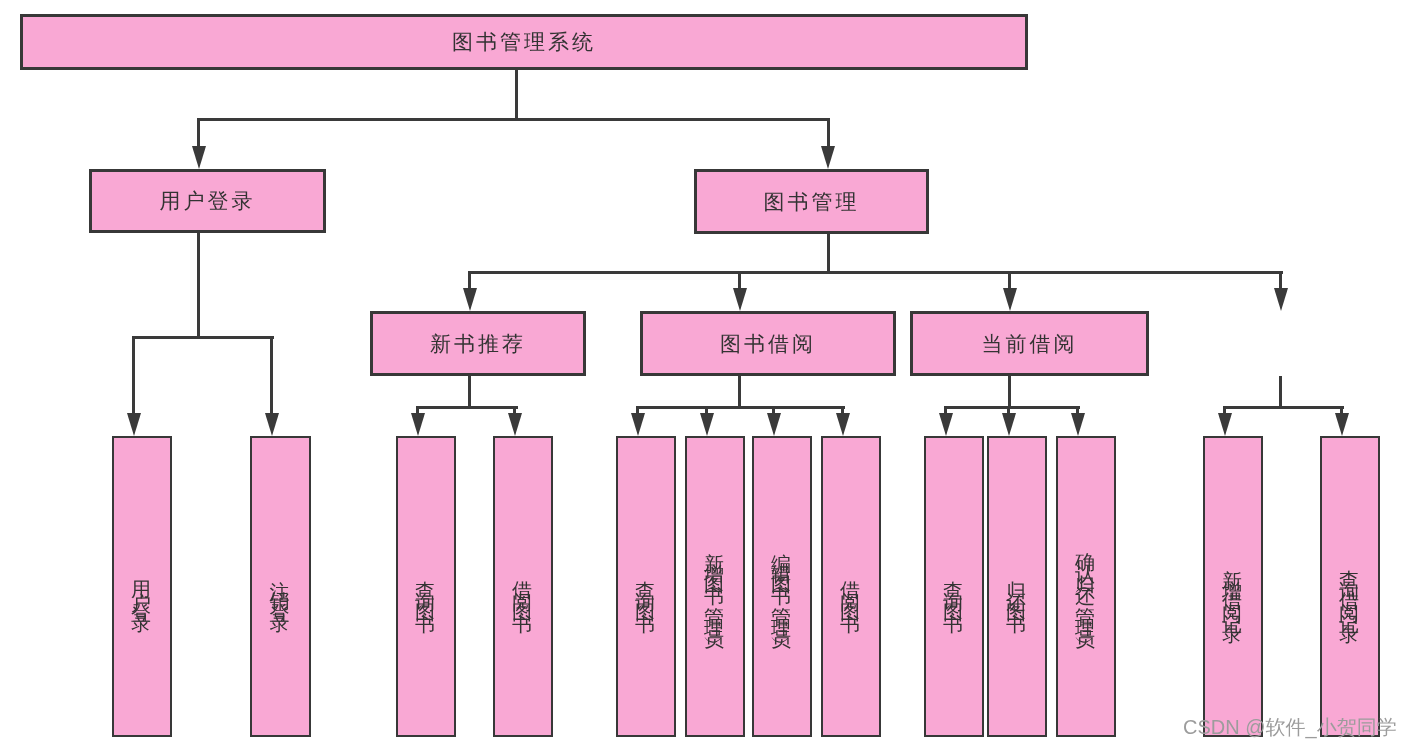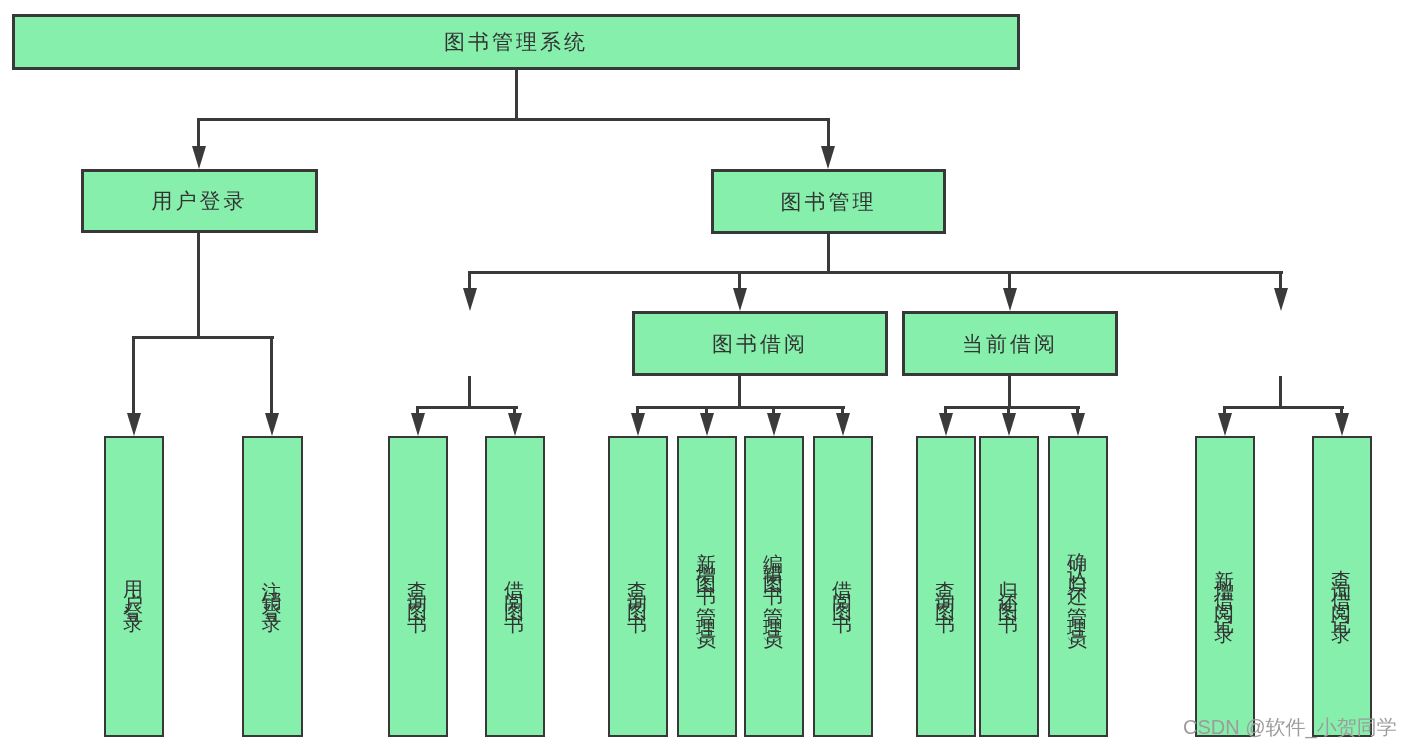--- a/index.html
+++ b/index.html
@@ -7,28 +7,29 @@
     position:relative;
     width:1405px;height:747px;
     background:#ffffff;
     font-family:"Liberation Sans","DejaVu Sans",sans-serif;
     overflow:hidden;
   }
   .box{
     position:absolute;
     box-sizing:border-box;
     border:3px solid #383838;
-    background:#86efac;
+    background:#f9a8d4;
     display:flex;
     align-items:center;
     justify-content:center;
     color:#333333;
     font-size:21px;
     letter-spacing:3px;
     white-space:nowrap;
+    margin-left:8px;
   }
   .leaf{
     border-width:2px;
     writing-mode:vertical-lr;
     text-orientation:mixed;
     font-size:20px;
     letter-spacing:11px;
     white-space:normal;
   }
   .hline,.vline{
@@ -61,42 +62,43 @@
   <div class="box" style="left:12px;top:14px;width:1008px;height:56px">图书管理系统</div>
 
   <div class="vline" style="left:515px;top:70px;height:48px"></div>
   <div class="hline" style="left:197px;top:118px;width:633px"></div>
   <div class="vline" style="left:197px;top:118px;height:29px"></div>
   <div class="arrow" style="left:192px;top:146px"></div>
   <div class="vline" style="left:827px;top:118px;height:29px"></div>
   <div class="arrow" style="left:821px;top:146px"></div>
 
   <div class="box" style="left:81px;top:169px;width:237px;height:64px">用户登录</div>
-  <div class="box" style="left:711px;top:169px;width:235px;height:65px">图书管理</div>
+  <div class="box" style="left:686px;top:169px;width:235px;height:65px">图书管理</div>
 
   <div class="vline" style="left:197px;top:233px;height:104px"></div>
   <div class="hline" style="left:132px;top:336px;width:142px"></div>
   <div class="vline" style="left:132px;top:336px;height:78px"></div>
   <div class="arrow" style="left:127px;top:413px"></div>
   <div class="vline" style="left:270px;top:336px;height:78px"></div>
   <div class="arrow" style="left:265px;top:413px"></div>
 
   <div class="vline" style="left:827px;top:234px;height:38px"></div>
   <div class="hline" style="left:468px;top:271px;width:815px"></div>
   <div class="vline" style="left:468px;top:271px;height:18px"></div>
   <div class="arrow" style="left:463px;top:288px"></div>
   <div class="vline" style="left:738px;top:271px;height:18px"></div>
   <div class="arrow" style="left:733px;top:288px"></div>
   <div class="vline" style="left:1008px;top:271px;height:18px"></div>
   <div class="arrow" style="left:1003px;top:288px"></div>
   <div class="vline" style="left:1279px;top:271px;height:18px"></div>
   <div class="arrow" style="left:1274px;top:288px"></div>
 
+  <div class="box" style="left:362px;top:311px;width:216px;height:65px">新书推荐</div>
   <div class="box" style="left:632px;top:311px;width:256px;height:65px">图书借阅</div>
-  <div class="box" style="left:902px;top:311px;width:216px;height:65px">当前借阅</div>
+  <div class="box" style="left:902px;top:311px;width:239px;height:65px">当前借阅</div>
 
   <div class="vline" style="left:468px;top:376px;height:31px"></div>
   <div class="hline" style="left:416px;top:406px;width:102px"></div>
   <div class="vline" style="left:416px;top:406px;height:9px"></div>
   <div class="arrow" style="left:411px;top:413px"></div>
   <div class="vline" style="left:513px;top:406px;height:9px"></div>
   <div class="arrow" style="left:508px;top:413px"></div>
 
   <div class="vline" style="left:738px;top:376px;height:31px"></div>
   <div class="hline" style="left:636px;top:406px;width:209px"></div>

